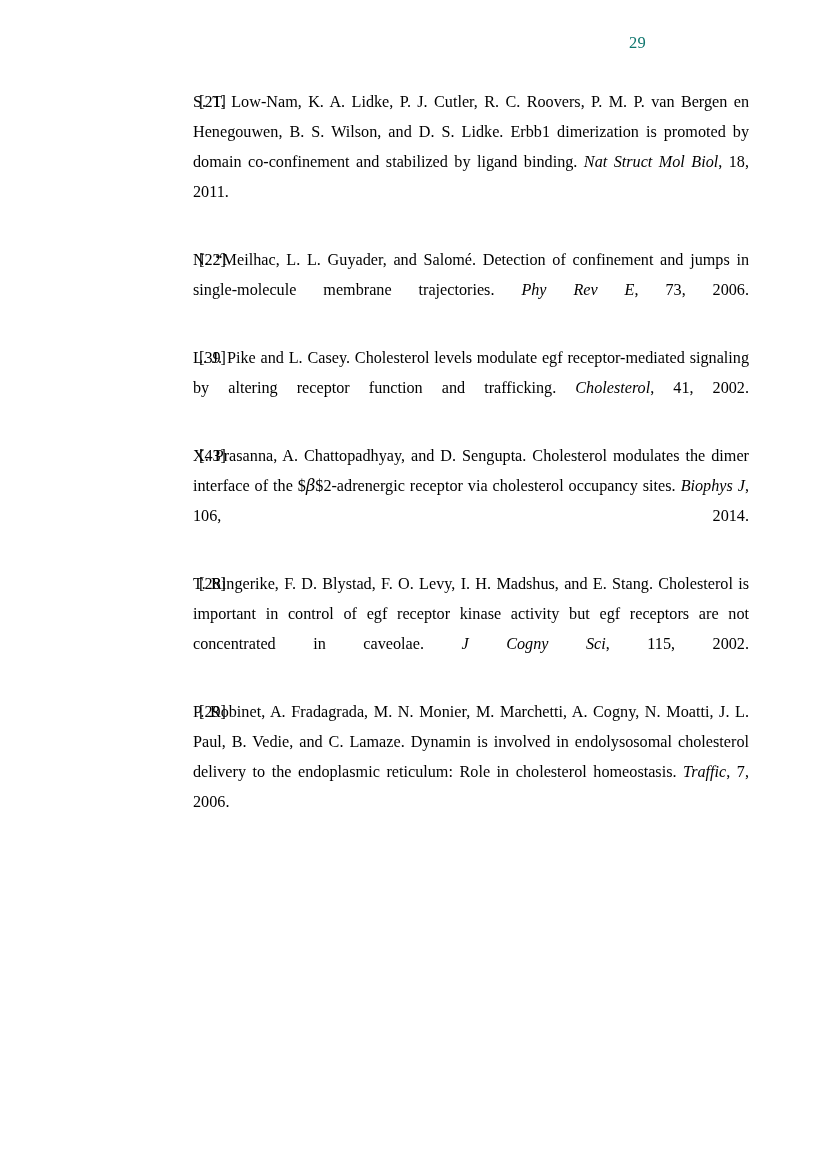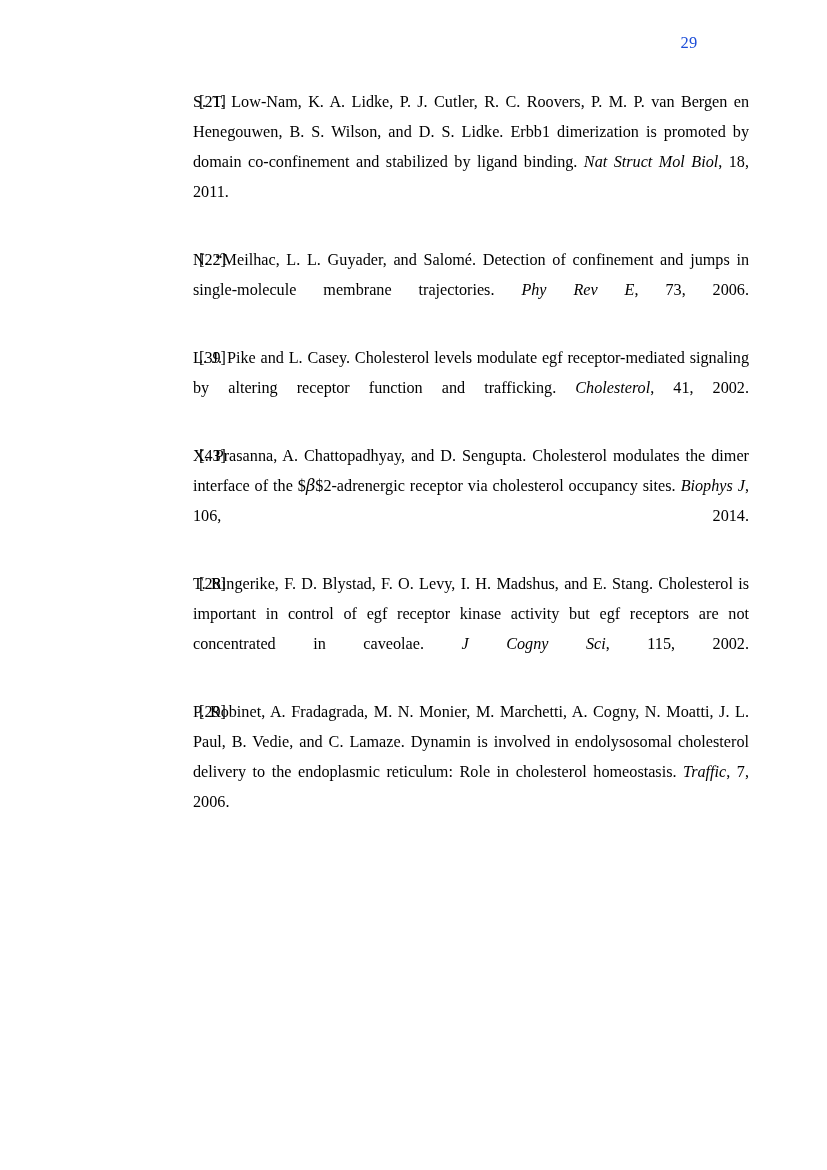--- a/index.html
+++ b/index.html
@@ -18,23 +18,23 @@
   .page {
     position: absolute;
     inset: 0;
     background: #ffffff;
   }
   .page-number {
     position: absolute;
     top: 33px;
     right: 78px;
     width: 120px;
-    text-align: center;
+    text-align: left;
     font-size: 16.5px;
-    color: #1d4ed8;
+    color: #0f766e;
     letter-spacing: 0.3px;
   }
   .biblio {
     position: absolute;
     left: 155px;
     top: 87px;
     width: 594px;
   }
   .ref {
     position: relative;

